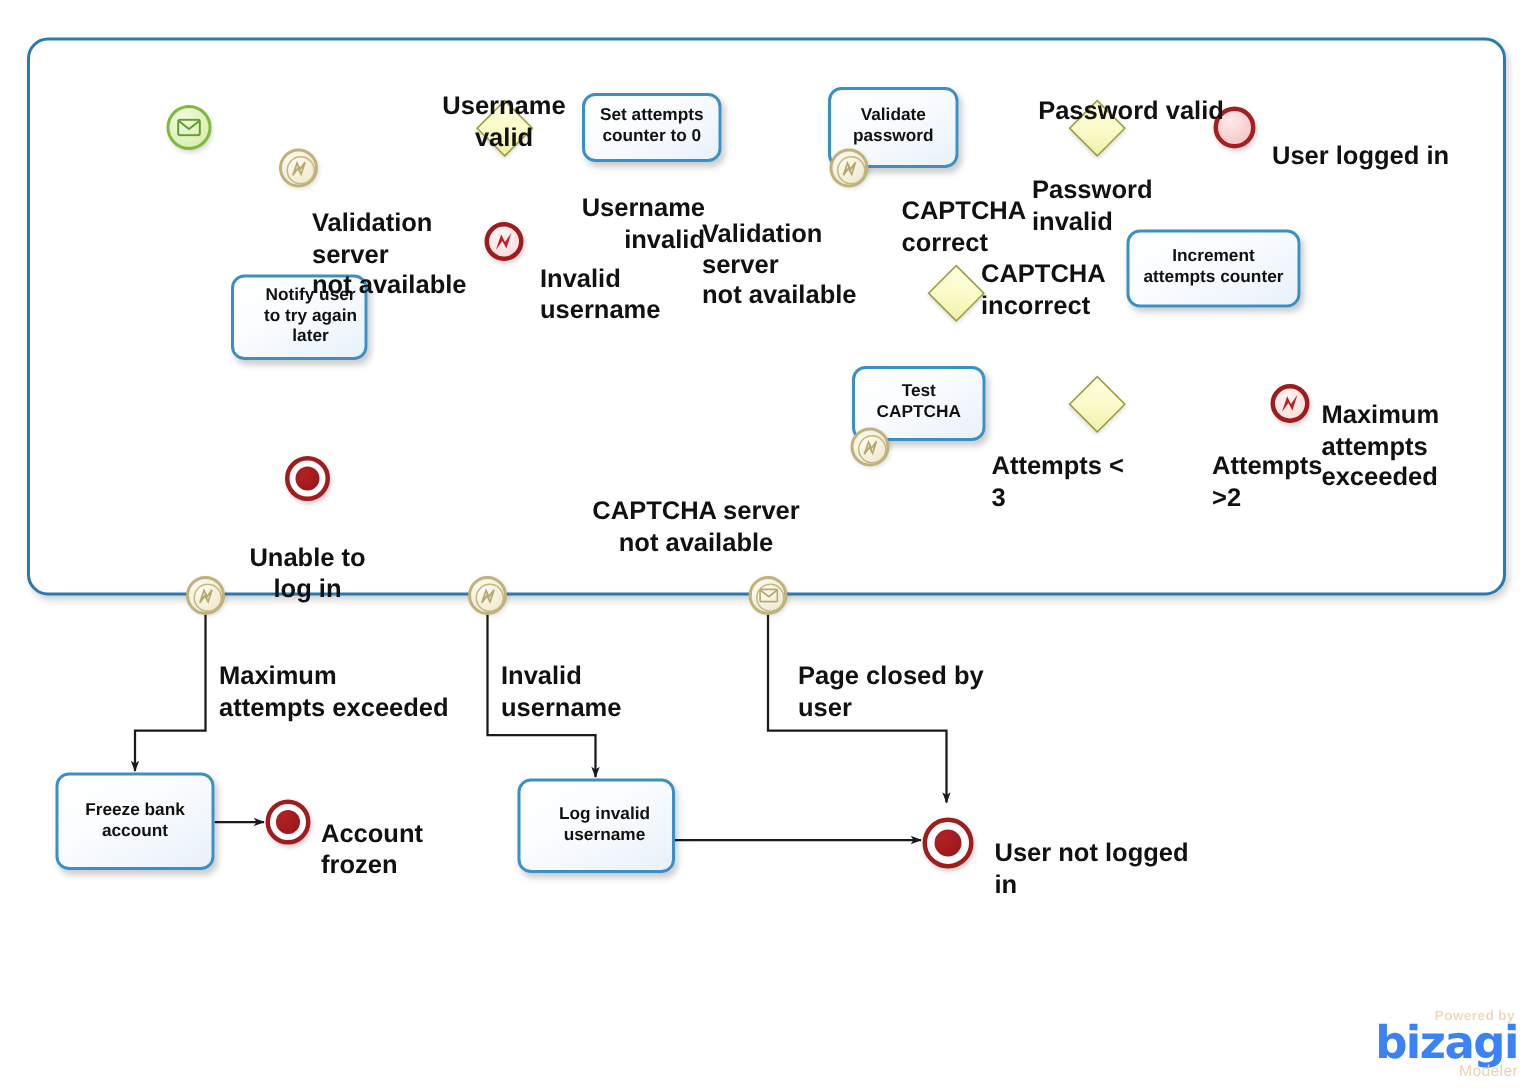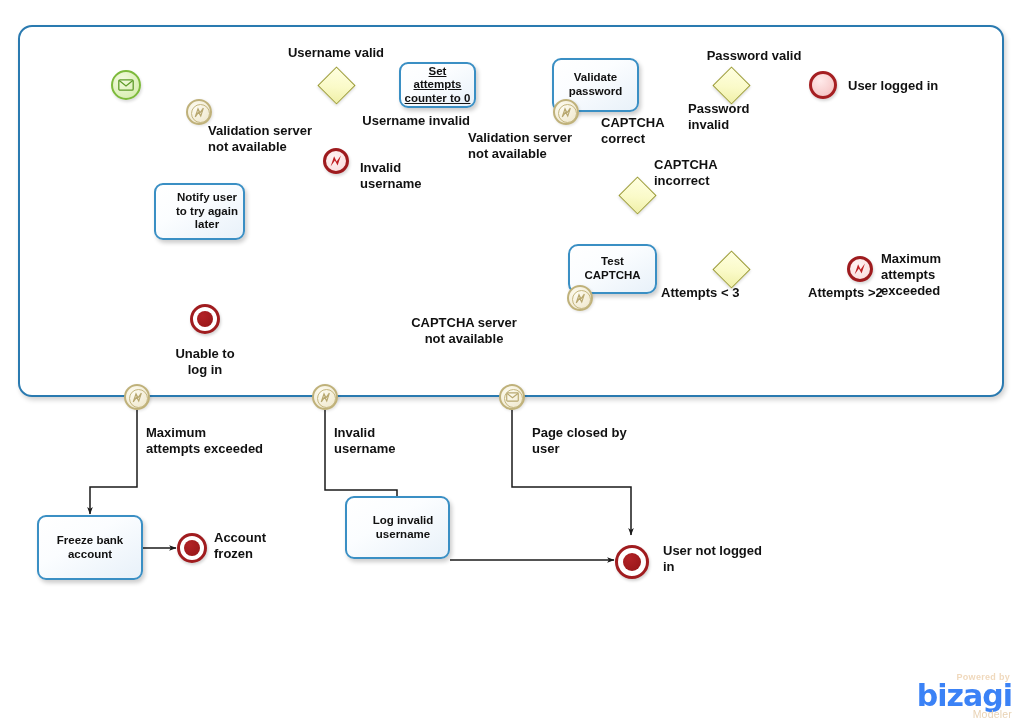--- a/index.html
+++ b/index.html
@@ -118,25 +118,26 @@
     border: 1.4px solid #c4b67f;
     border-radius: 50%;
   }
 
   
   .glyph { display: block; }
 
   
   .label {
     position: absolute;
-    font-size: 13px;
+    font-size: 17px;
     font-weight: bold;
     color: #111111;
     line-height: 1.22;
     white-space: pre-line;
+    margin-top: 16px;
   }
   .label.center { text-align: center; }
   .label.left   { text-align: left; }
 
   
   .brand {
     position: absolute;
     text-align: right;
     user-select: none;
   }
@@ -228,39 +229,42 @@
 
       <path d="M143,548 L176,548"></path>
 
       <path d="M450,560 L614,560"></path>
     </g>
   </svg>
 
   <div class="subprocess" style="left:18px; top:25px; width:986px; height:372px;"></div>
 
 
-  <div class="task" style="left:399px; top:62px; width:77px; height:46px;text-decoration:underline;">Set attempts
+  <div class="task" style="left:388px; top:62px; width:93px; height:46px;">Set attempts
 counter to 0</div>
 
   <div class="task" style="left:552px; top:58px; width:87px; height:54px;text-align:center;">Validate
 password</div>
 
   <div class="task" style="left:154px; top:183px; width:91px; height:57px;padding-left:18px;">Notify user
 to try again
 later</div>
 
-
-  <div class="task" style="left:568px; top:244px; width:89px; height:50px;border-radius:10px;">Test
+  <div class="task" style="left:751px; top:153px; width:116px; height:52px;">Increment
+attempts
+counter</div>
+
+  <div class="task" style="left:568px; top:244px; width:89px; height:50px;">Test
 CAPTCHA</div>
 
   <div class="task" style="left:37px; top:515px; width:106px; height:65px;">Freeze
 bank
 account</div>
 
-  <div class="task" style="left:345px; top:496px; width:105px; height:63px;padding-left:14px;">Log invalid
+  <div class="task" style="left:345px; top:519px; width:105px; height:63px;padding-left:14px;">Log invalid
 username</div>
 
   <div class="gateway" style="left:317px; top:66px;">
     <div class="gw-shape"></div>
   </div>
   <div class="gateway" style="left:712px; top:66px;">
     <div class="gw-shape"></div>
   </div>
   <div class="gateway" style="left:618px; top:176px;">
     <div class="gw-shape"></div>

